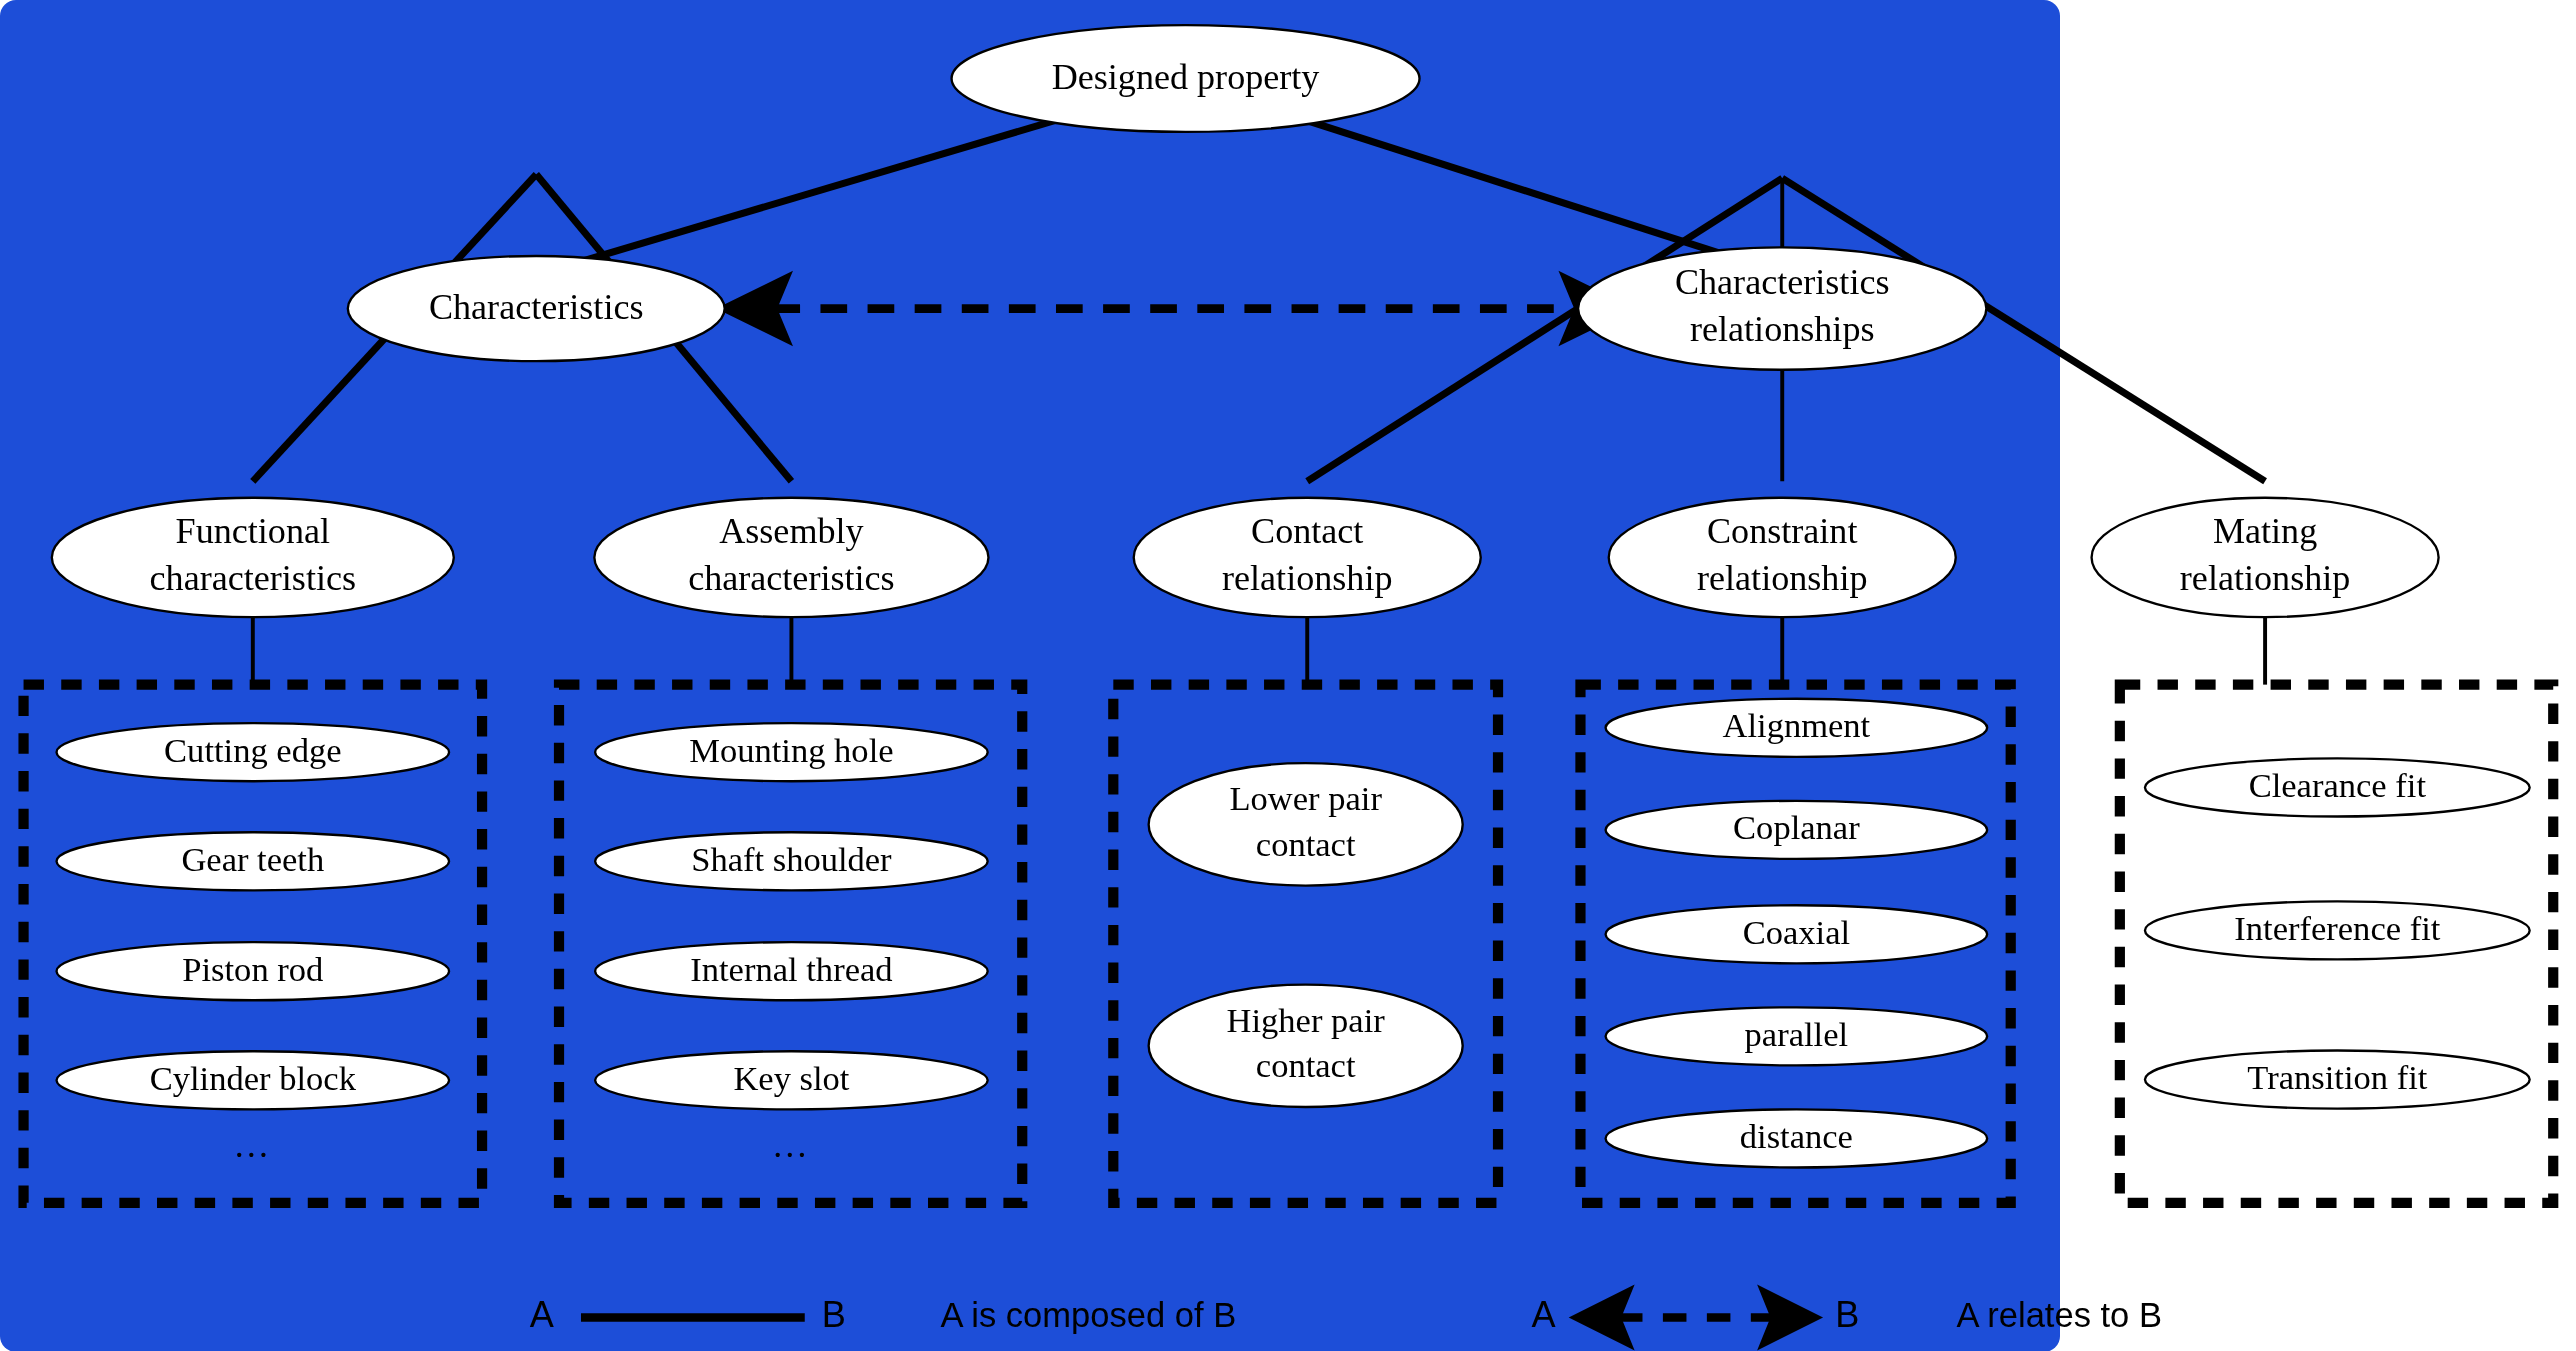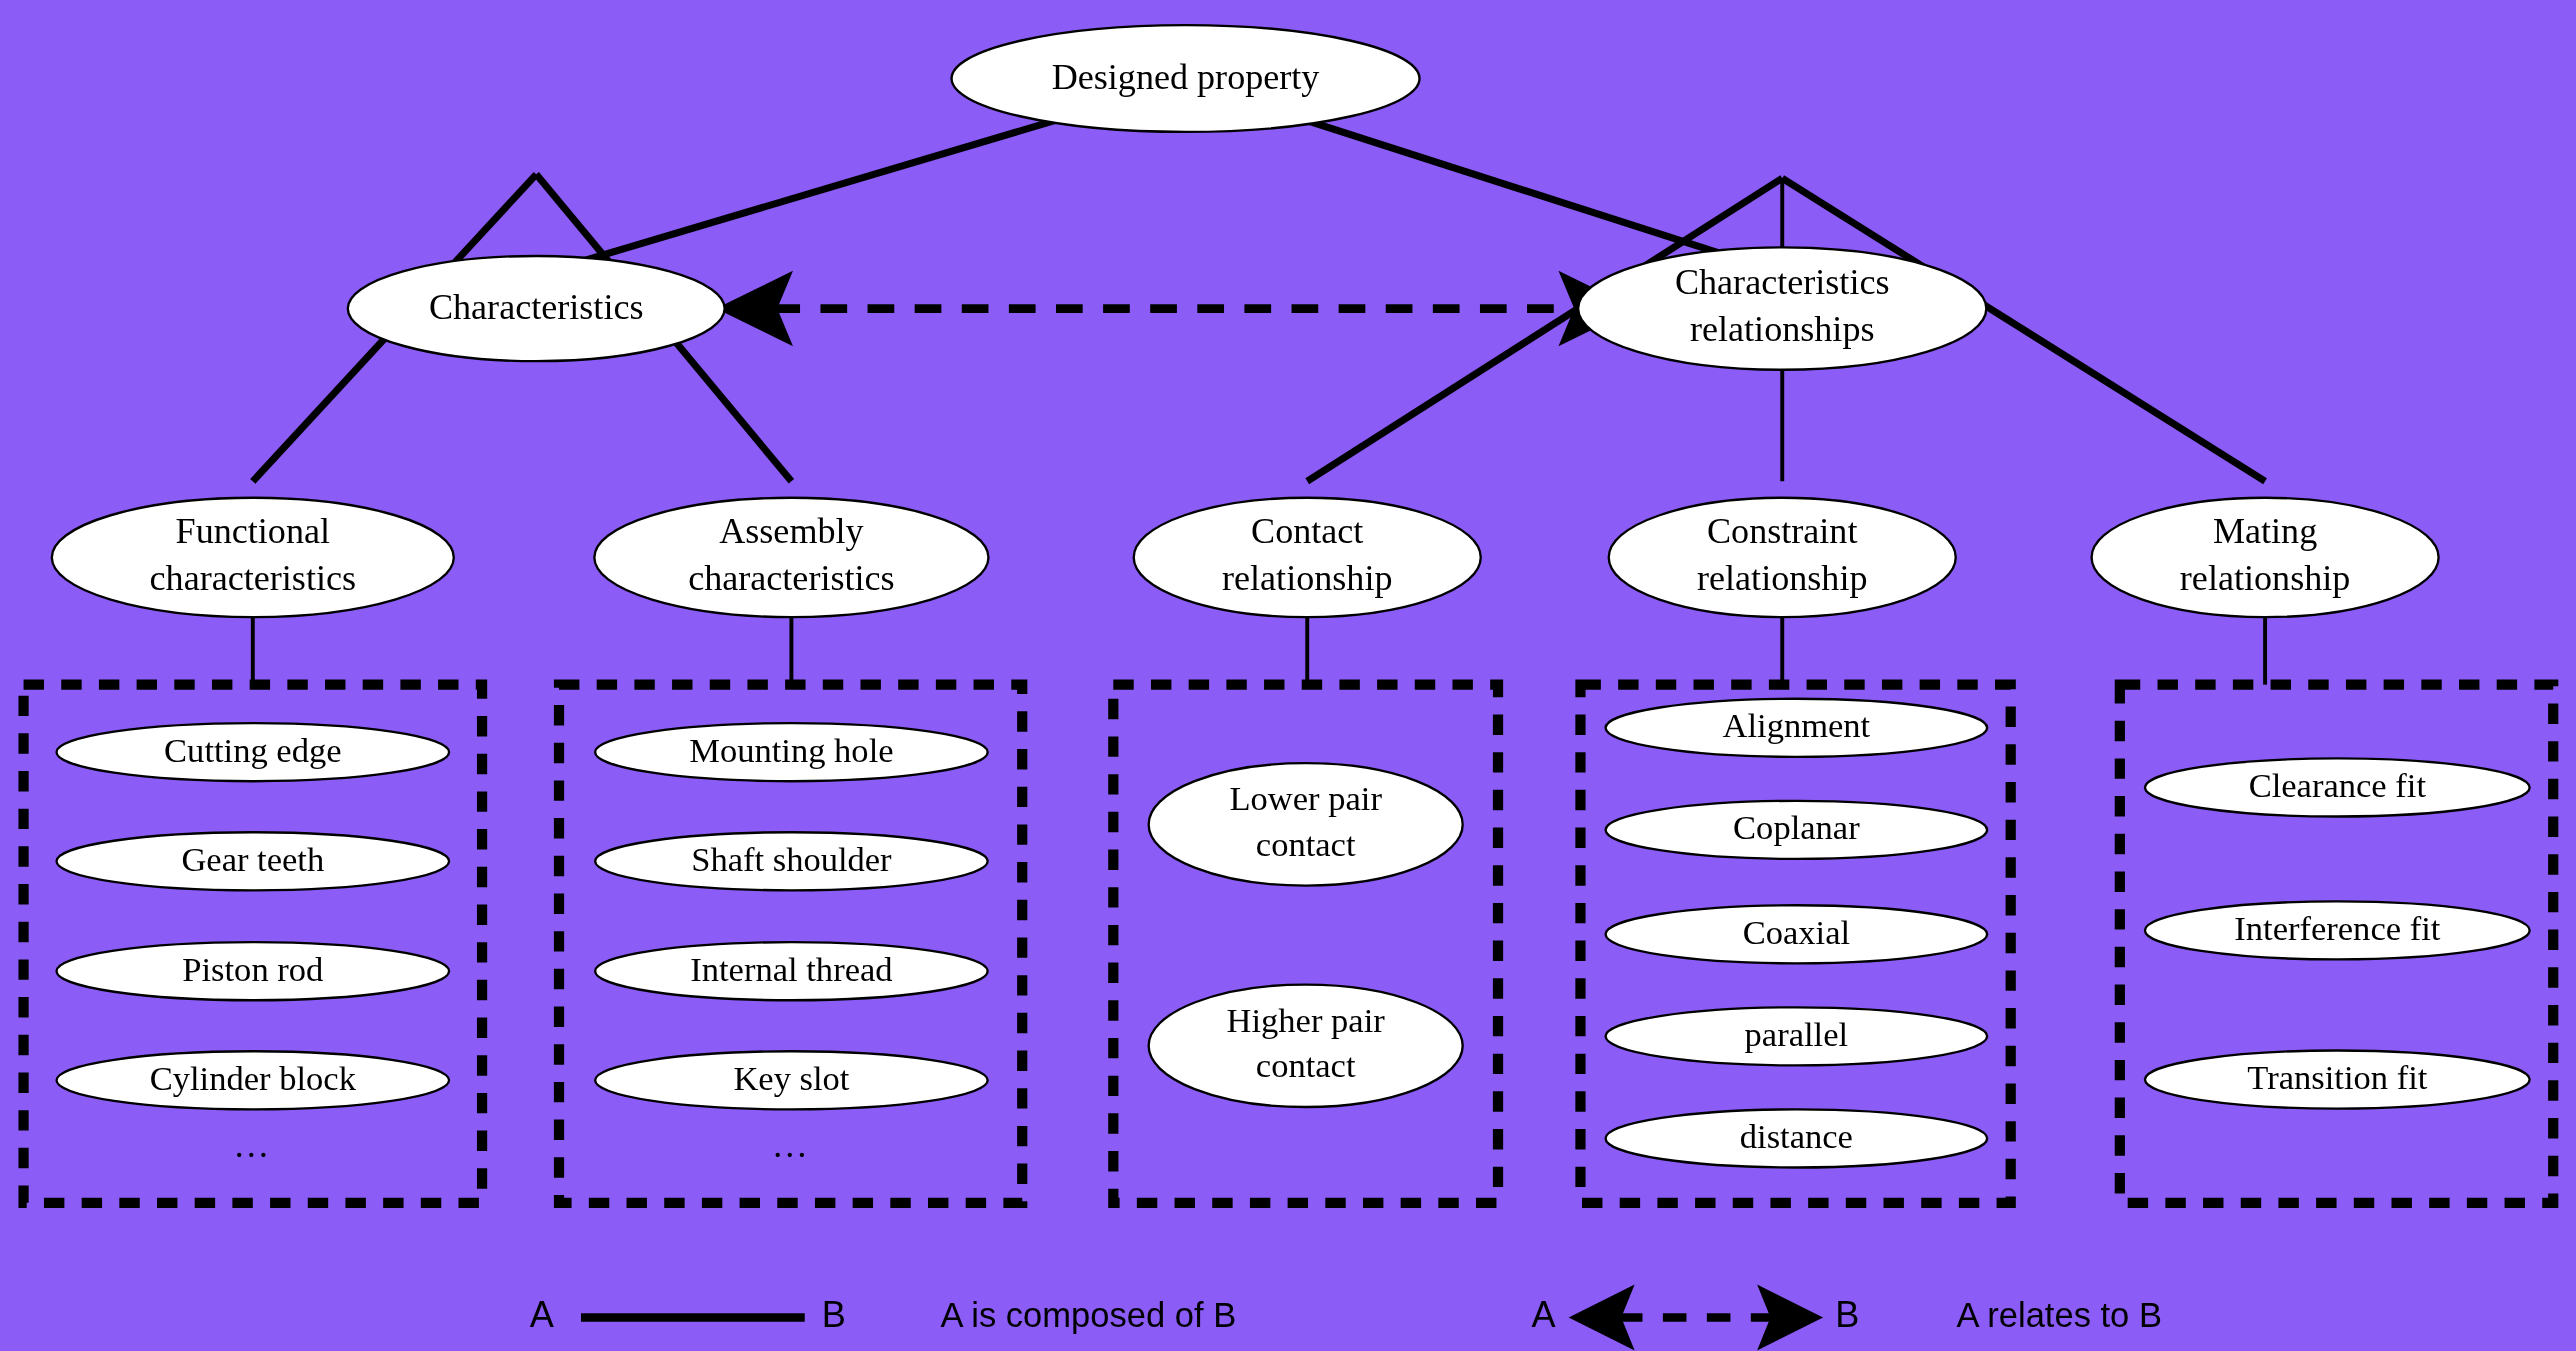--- a/index.html
+++ b/index.html
@@ -8,23 +8,24 @@
     background: #ffffff;
   }
   body {
     width: 2576px;
     height: 1352px;
     font-family: "Liberation Serif", "DejaVu Serif", serif;
     overflow: hidden;
   }
   #diagram-root {
     position: relative;
-    width: 2576px;
+    width: 2060px;
     height: 1352px;
-    background: #8b5cf6;
+    background: #1d4ed8;
+    border-radius: 16px;
   }
   svg#diagram-svg {
     position: absolute;
     top: 0;
     left: 0;
     width: 2576px;
     height: 1352px;
     display: block;
   }
   .node-ellipse {

